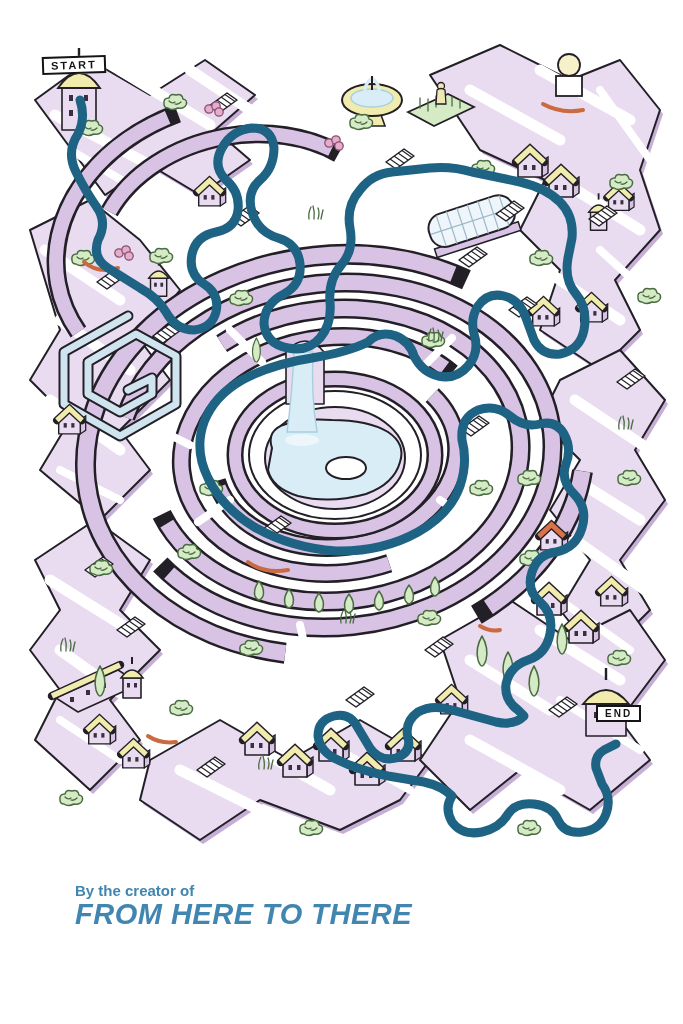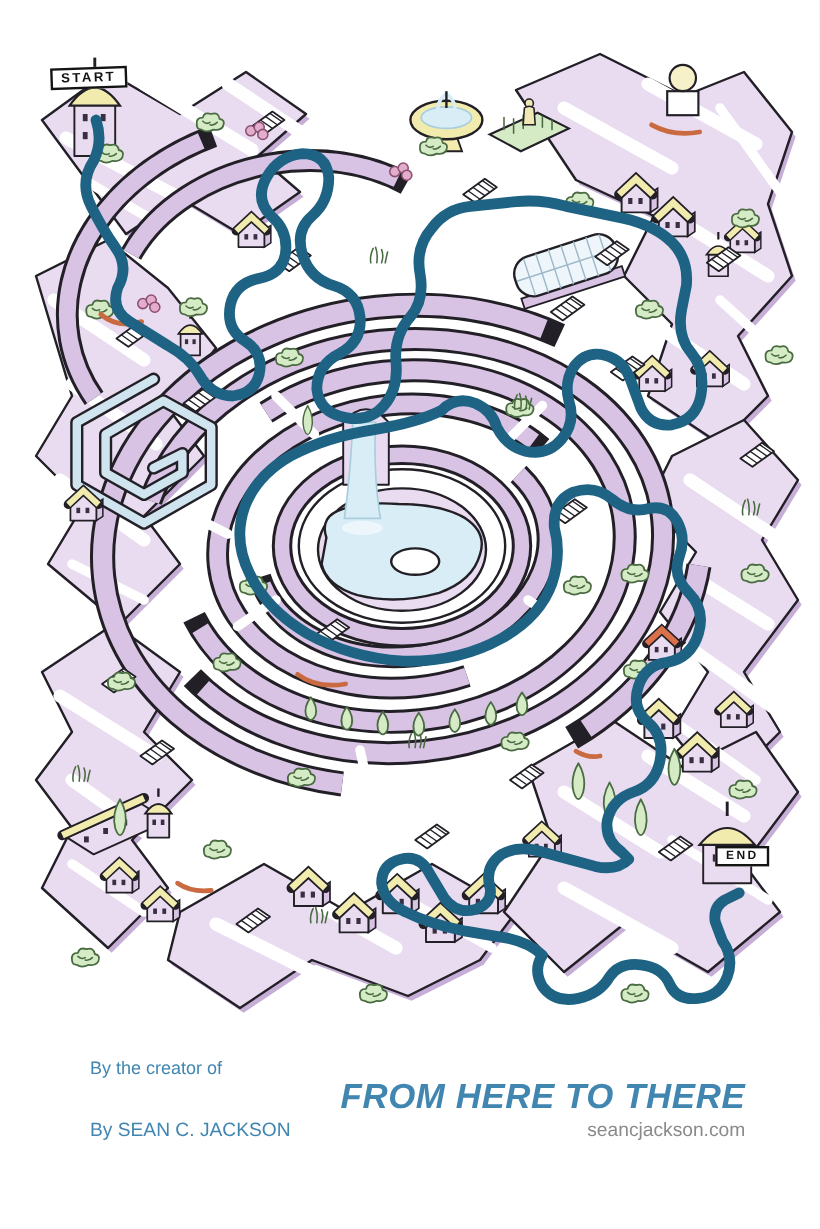--- a/index.html
+++ b/index.html
@@ -30,22 +30,22 @@
   .bush{fill:var(--green-light);stroke:var(--green-dark);stroke-width:1.5;stroke-linejoin:round;}
   .grass{fill:none;stroke:var(--green-dark);stroke-width:1.3;stroke-linecap:round;}
   .stair{fill:#ffffff;stroke:var(--outline);stroke-width:1.5;stroke-linejoin:round;}
   .rung{stroke:var(--outline);stroke-width:1.1;}
   .rose{fill:var(--pink);stroke:#8d4f72;stroke-width:1.3;}
   .sign{position:absolute;background:#fff;border:2px solid #141414;padding:1px 7px;
         font-weight:bold;font-size:11px;letter-spacing:2px;color:#141414;white-space:nowrap;}
   #start-sign{left:42px;top:56px;transform:rotate(-2deg);}
   #end-sign{left:596px;top:705px;font-size:10px;}
   .footer{position:absolute;left:75px;top:882px;width:546px;color:var(--text-blue);}
-  .f-intro{font-size:15px;margin:0 0 1px 0;}
-  .f-title{font-size:29px;font-weight:bold;font-style:italic;line-height:1.02;letter-spacing:0.5px;margin:0;text-align:right;}
+  .f-intro{font-size:15px;margin:0 0 1px 0;font-weight:bold;}
+  .f-title{font-size:29px;font-weight:bold;font-style:italic;line-height:1.02;letter-spacing:0.5px;margin:0;}
   .f-sub{font-size:17.5px;font-weight:bold;font-style:italic;letter-spacing:0.2px;margin:1px 0 0 0;}
   .f-row{display:flex;justify-content:space-between;align-items:baseline;margin-top:4px;}
   .f-author{font-size:16px;}
   .f-site{font-size:16px;color:var(--text-gray);}
 </style>
 </head>
 <body>
 
 <div id="poster">
 
@@ -372,19 +372,15 @@
     Q 552,806 558,820 Q 564,834 582,832 Q 600,830 606,814 Q 612,798 602,784
     L 596,768 Q 594,756 604,750 L 616,744"></path>
 </svg>
 
 <div class="sign" id="start-sign">START</div>
 <div class="sign" id="end-sign">END</div>
 
 <div class="footer">
   <p class="f-intro">By the creator of</p>
   <p class="f-title">FROM HERE TO THERE</p>
-  <div class="f-row">
-    <span class="f-author">By SEAN C. JACKSON</span>
-    <span class="f-site">seancjackson.com</span>
-  </div>
 </div>
 
 </div>
 
 </body></html>

